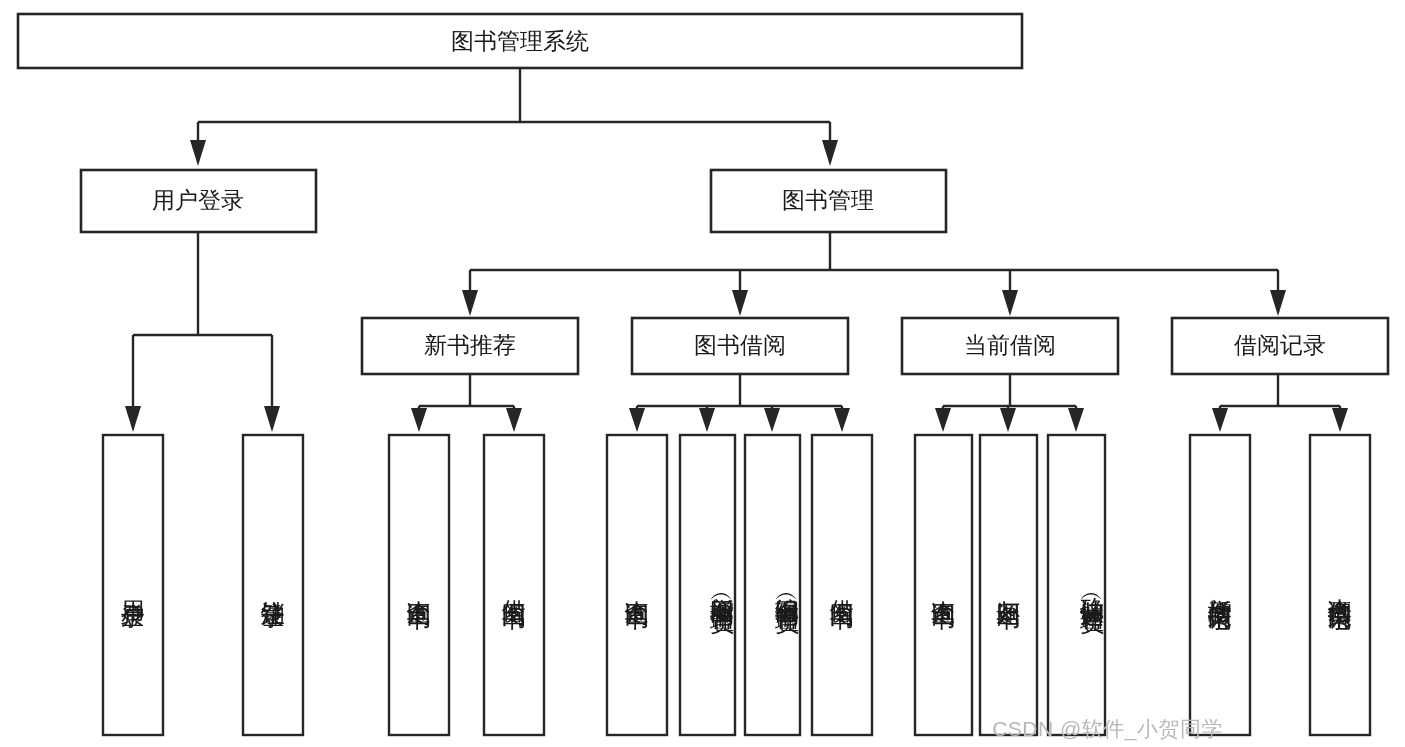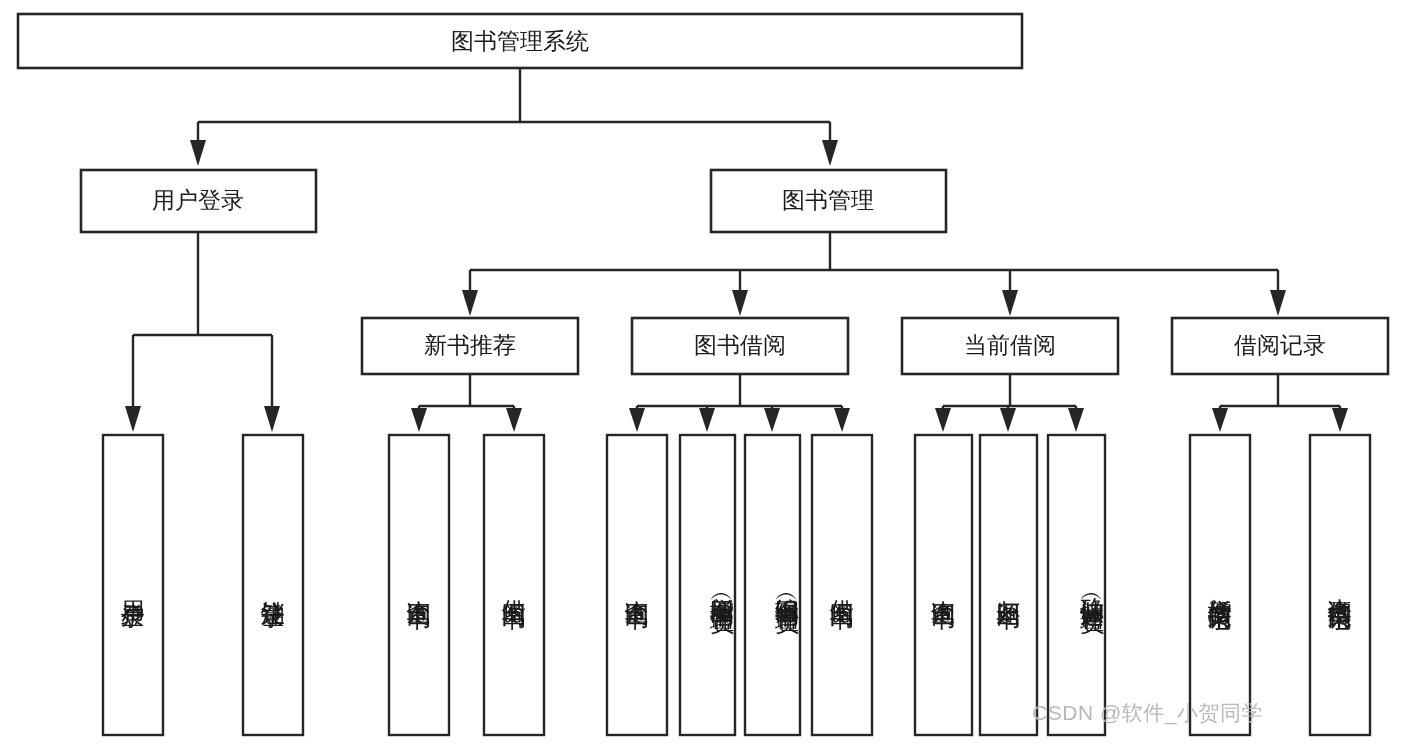--- a/index.html
+++ b/index.html
@@ -11,21 +11,20 @@
     width: 1405px;
     height: 747px;
     font-family: "Liberation Sans", "DejaVu Sans", sans-serif;
     overflow: hidden;
   }
   #diagram-root {
     position: relative;
     width: 1233px;
     height: 747px;
     background: #ffffff;
-    padding-left: 40px;
   }
   svg.chart-svg {
     position: absolute;
     left: 0;
     top: 0;
     width: 1405px;
     height: 747px;
     display: block;
   }
   .node-box {
@@ -74,21 +73,21 @@
     justify-content: center;
   }
   .vlabel.top-mode {
     display: flex;
     align-items: flex-start;
     justify-content: center;
   }
   .watermark {
     position: absolute;
     right: 10px;
-    bottom: 20px;
+    bottom: 4px;
     font-family: "Liberation Sans", "DejaVu Sans", sans-serif;
     font-size: 21px;
     color: #b8b8b8;
     letter-spacing: 0.5px;
     white-space: nowrap;
     pointer-events: none;
   }
 </style>
 </head>
 <body>

